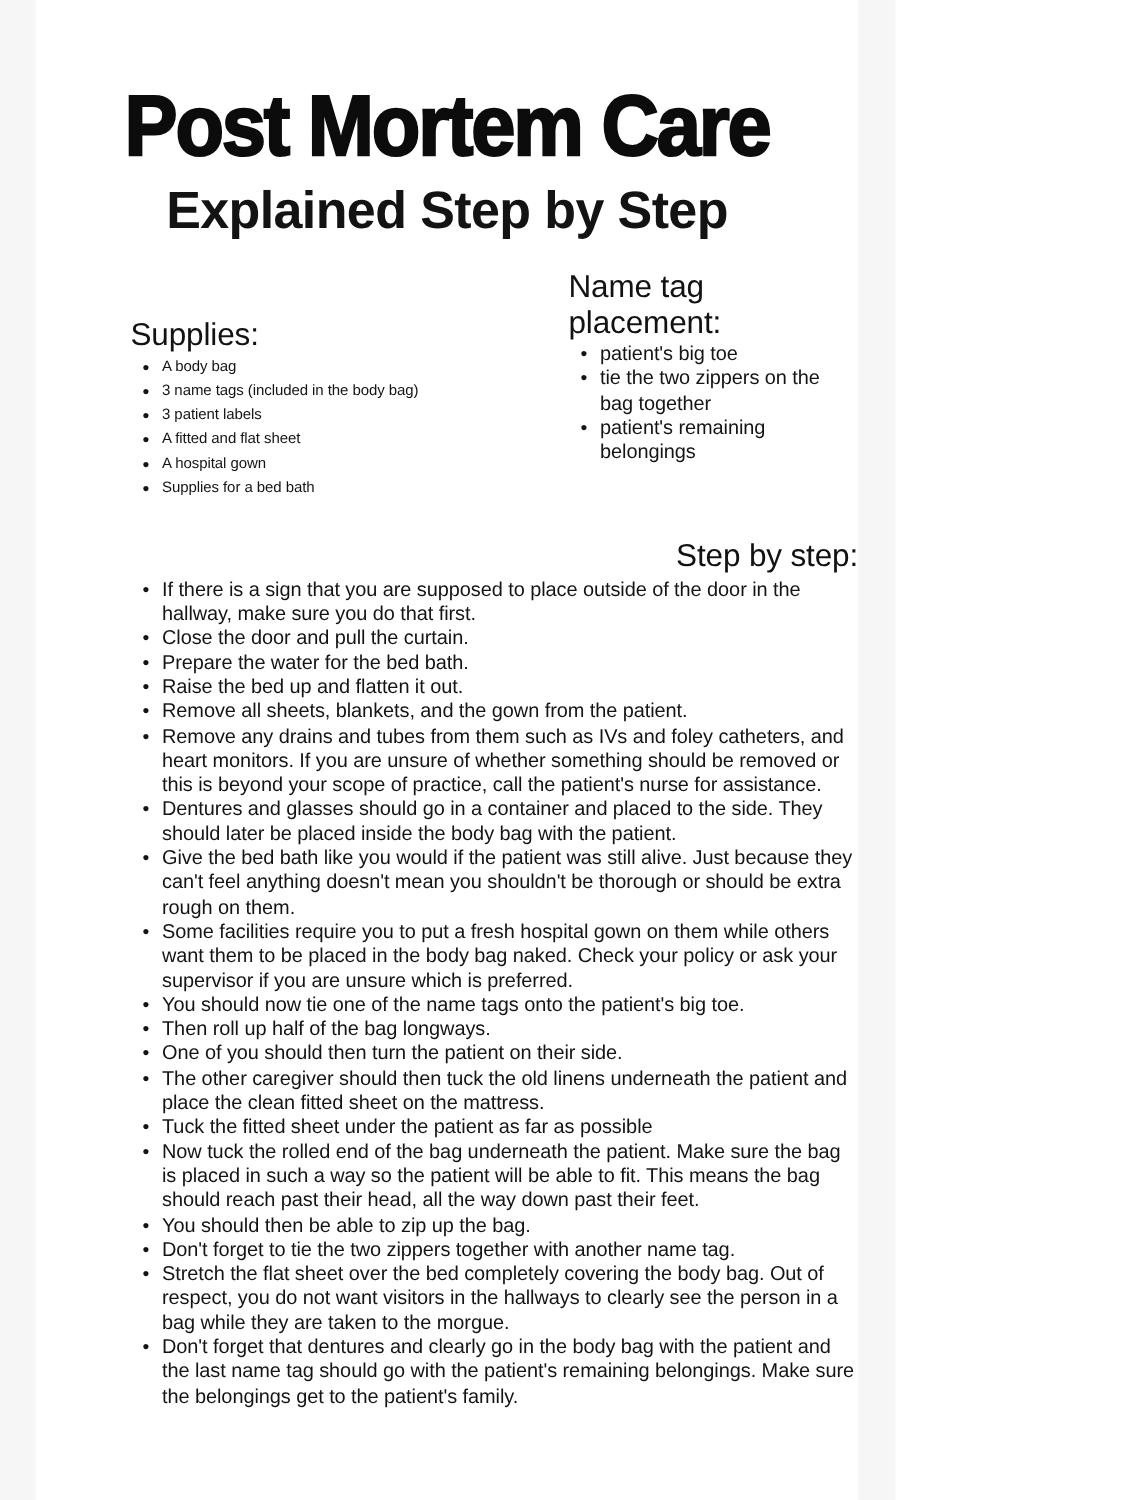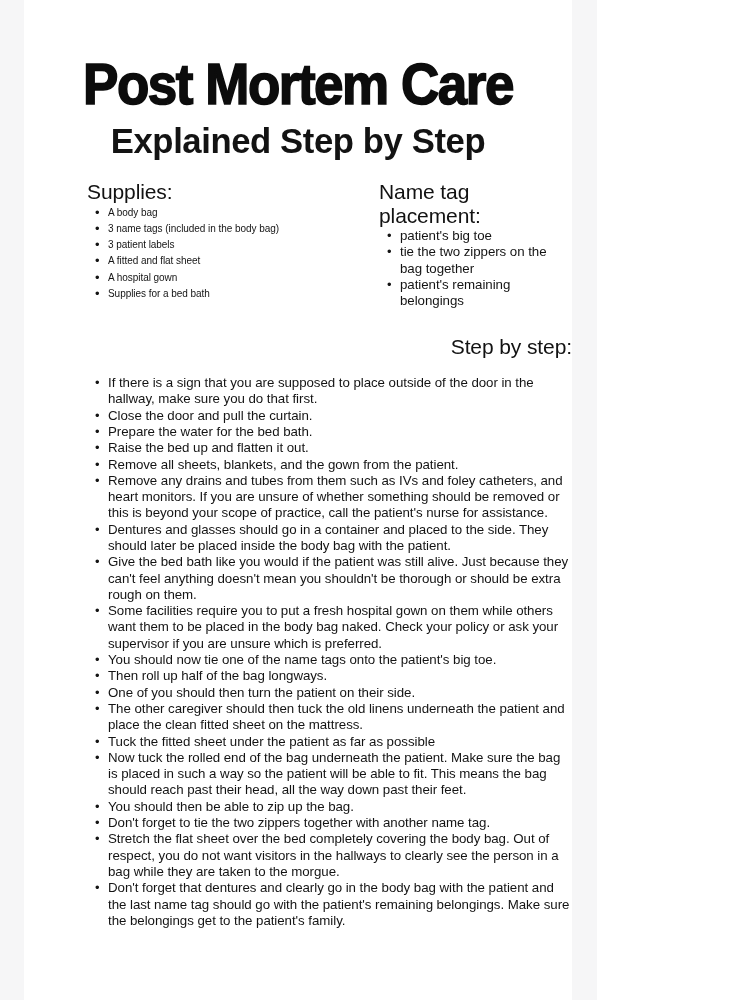--- a/index.html
+++ b/index.html
@@ -82,21 +82,21 @@
   }
 
   
   .cols {
     display: flex;
     align-items: flex-start;
     margin-top: 22px;
     padding-left: 63px;
     padding-right: 10px;
   }
-  .col-left  { width: 290px; flex: 0 0 290px; }
+  .col-left  { width: 290px; flex: 0 0 290px; margin-top: 32px; }
   .col-right { flex: 1 1 auto; padding-left: 2px; }
 
   .sec-head {
     margin: 0 0 1px 0;
     font-size: 21px;
     font-weight: 400;
     line-height: 1.12;
     color: #121212;
     letter-spacing: -0.1px;
   }
@@ -127,21 +127,21 @@
     position: absolute;
     left: 8px;
     top: 0;
     font-size: 13px;
     line-height: 16.3px;
     color: #141414;
   }
 
   ul.steps {
     padding-left: 63px;
-    margin-top: 17px;
+    margin-top: 2px;
   }
   ul.steps > li {
     padding-left: 21px;
     font-size: 13.3px;
     line-height: 16.3px;
   }
   ul.steps > li::before { left: 8px; }
 
   .col-left ul.bl > li  { font-size: 10px; }
   .col-right ul.bl > li { font-size: 13.3px; }

